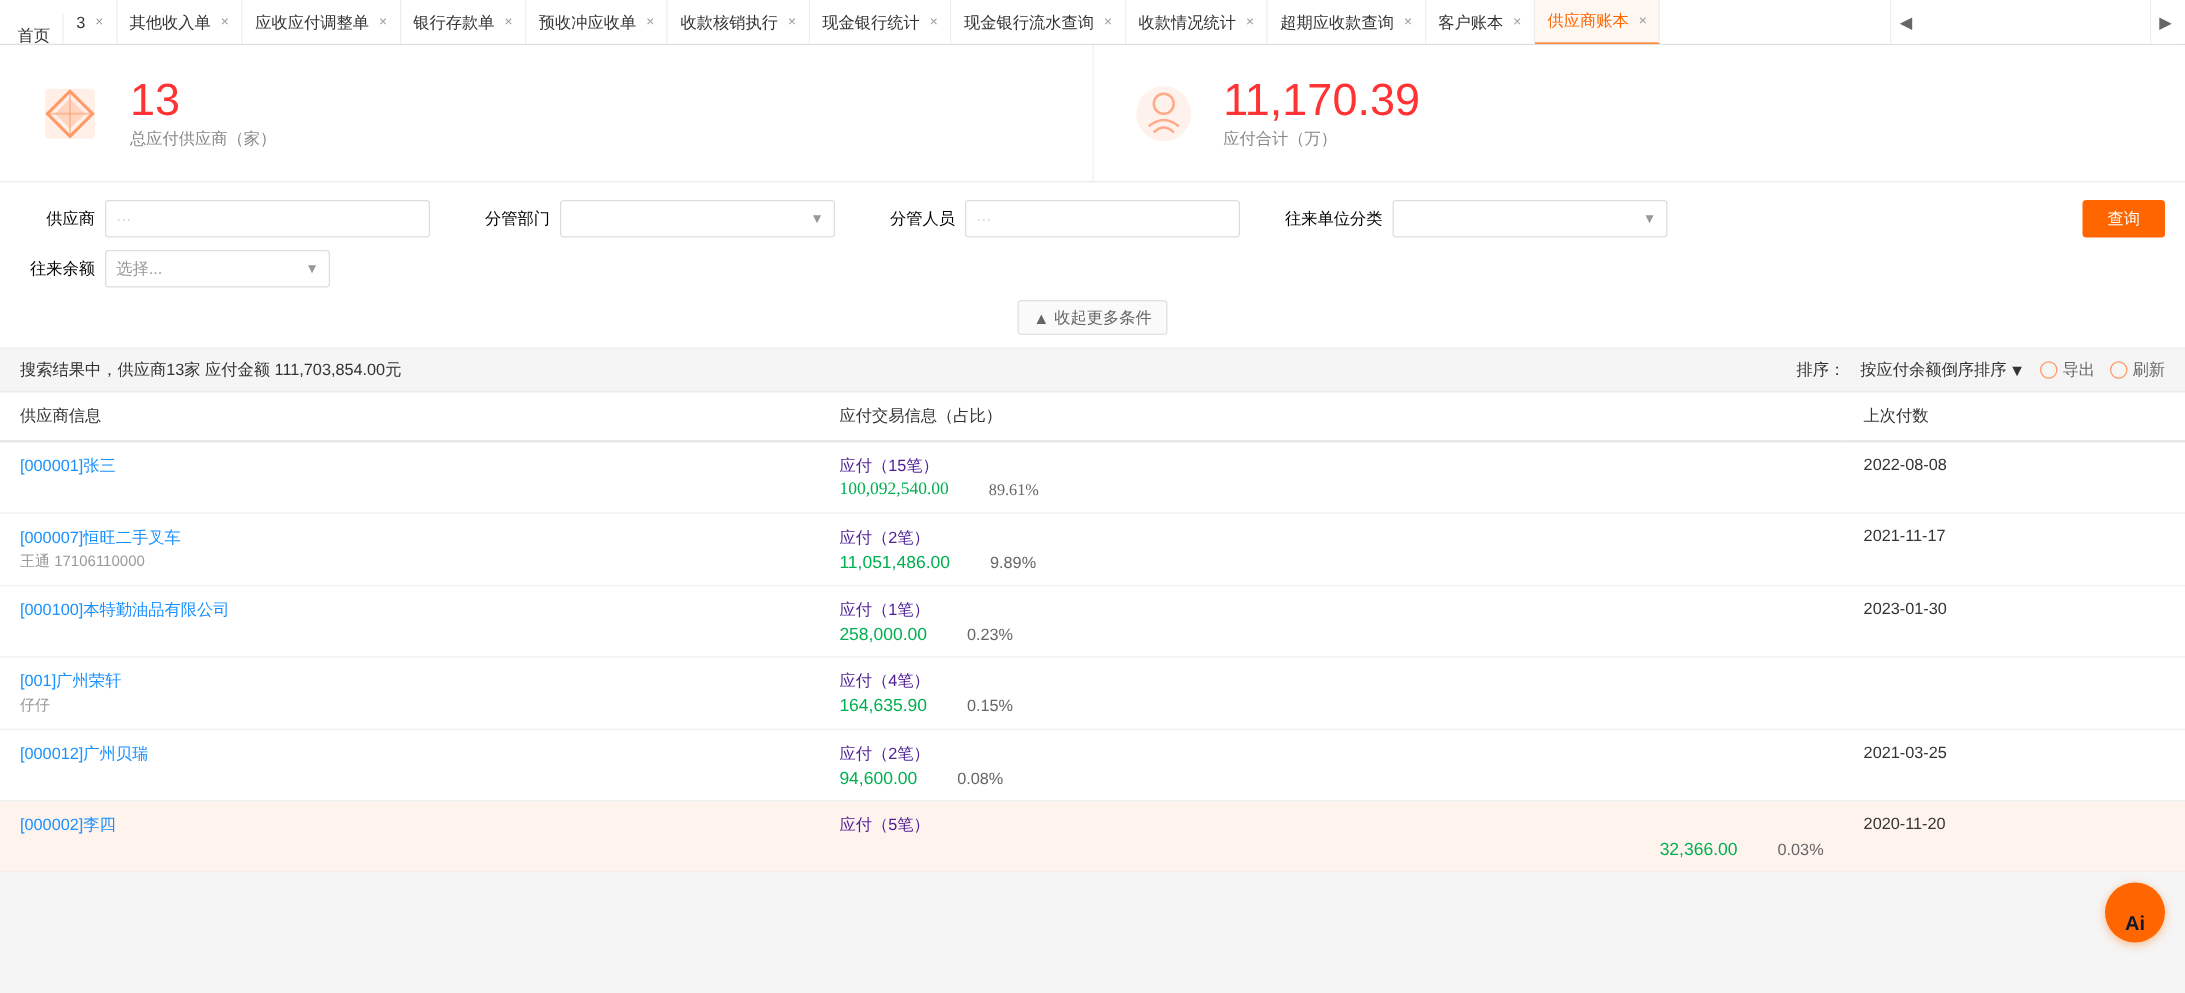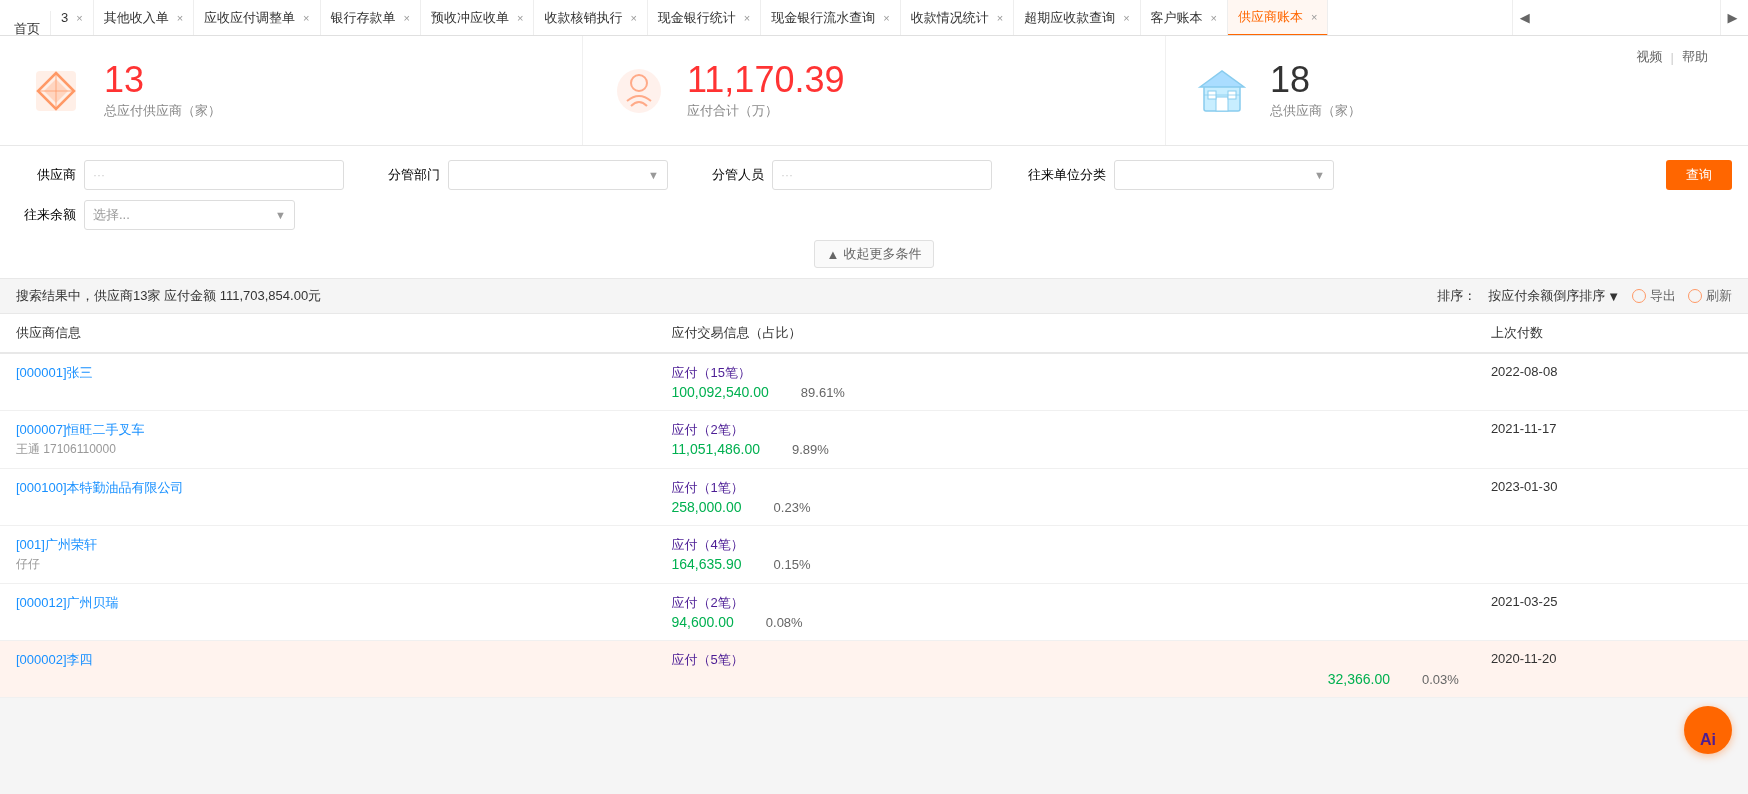--- a/index.html
+++ b/index.html
@@ -187,41 +187,20 @@
         <path d="M16 38 Q28 28 40 38" stroke="#ffaa88" stroke-width="2" fill="none"></path>
         <path d="M20 43 Q28 35 36 43" stroke="#ffaa88" stroke-width="2" fill="none"></path>
       </svg>
     </div>
     <div class="card-content">
       <div class="card-number">11,170.39</div>
       <div class="card-label">应付合计（万）</div>
     </div>
   </div>
 
-  <div class="summary-card" style="position:relative;">
-    <div class="card-icon">
-      <svg viewBox="0 0 56 56" fill="none" xmlns="http://www.w3.org/2000/svg">
-        <rect x="10" y="22" width="36" height="26" rx="2" fill="#c8eeff" stroke="#88ccee" stroke-width="1.5"></rect>
-        <polygon points="6,24 28,8 50,24" fill="#aaddff" stroke="#88ccee" stroke-width="1.5"></polygon>
-        <rect x="22" y="34" width="12" height="14" fill="#fff" stroke="#88ccee" stroke-width="1"></rect>
-        <rect x="14" y="28" width="8" height="8" fill="#fff" stroke="#88ccee" stroke-width="1"></rect>
-        <rect x="34" y="28" width="8" height="8" fill="#fff" stroke="#88ccee" stroke-width="1"></rect>
-        <line x1="10" y1="32" x2="46" y2="32" stroke="#88ccee" stroke-width="0.8"></line>
-      </svg>
-    </div>
-    <div class="card-content">
-      <div class="card-number dark">18</div>
-      <div class="card-label">总供应商（家）</div>
-    </div>
-    <div class="top-right-links">
-      <span style="color:#666;">视频</span>
-      <span class="sep">|</span>
-      <span style="color:#666;">帮助</span>
-    </div>
-  </div>
 </div>
 
 <div class="filter-area">
   <div class="filter-row">
     <span class="filter-label">供应商</span>
     <div class="filter-input wide" style="cursor:pointer;">
       <span style="color:#ccc;font-size:12px;">···</span>
     </div>
 
     <span style="width:20px;"></span>
@@ -242,21 +221,21 @@
     <div class="filter-select">
       <span></span>
       <span class="chevron">▼</span>
     </div>
 
     <button class="btn-query">查询</button>
   </div>
 
   <div class="filter-row">
     <span class="filter-label">往来余额</span>
-    <div class="filter-select" style="width:211px;justify-content:space-between;">
+    <div class="filter-select" style="width:180px;justify-content:space-between;">
       <span style="color:#999;">选择...</span>
       <span class="chevron">▼</span>
     </div>
   </div>
 
   <div class="collapse-btn">
     <span>▲</span>
     <span>收起更多条件</span>
   </div>
 </div>
@@ -295,21 +274,21 @@
         </th>
       </tr>
     </thead>
     <tbody id="table-body">
     <tr>
           <td class="col-supplier">
             <div><a class="supplier-link">[000001]张三</a></div>
           </td>
           <td class="col-payable">
             <div class="payable-label">应付（15笔）</div>
-            <div style="display: flex; align-items: center; gap: 16px;">
+            <div style="display: flex; align-items: center; gap: 16px; font-family: Liberation Serif, serif;">
               <span class="payable-amount">100,092,540.00</span>
               <span class="payable-pct">89.61%</span>
             </div>
           </td>
           <td class="col-lastpay date-text">2022-08-08</td>
         </tr>
         <tr>
           <td class="col-supplier">
             <div><a class="supplier-link">[000007]恒旺二手叉车</a></div>
             <div class="supplier-sub">王通  17106110000</div>
@@ -374,14 +353,14 @@
               <span class="payable-pct">0.03%</span>
             </div>
           </td>
           <td class="col-lastpay date-text">2020-11-20</td>
         </tr>
       </tbody>
   </table>
 </div>
 
 <div style="position:fixed; right:16px; bottom:40px; width:48px; height:48px; background:#ff6600; border-radius:50%; display:flex; align-items:center; justify-content:center; cursor:pointer; box-shadow:0 2px 8px rgba(255,102,0,0.4); z-index:999;">
-  <span style="color:#4c1d95; font-size:16px; font-weight:bold;margin-top:19px;">Ai</span>
+  <span style="color:#0f172a; font-size:16px; font-weight:bold;margin-top:19px;">Ai</span>
 </div>
 
 </body></html>

